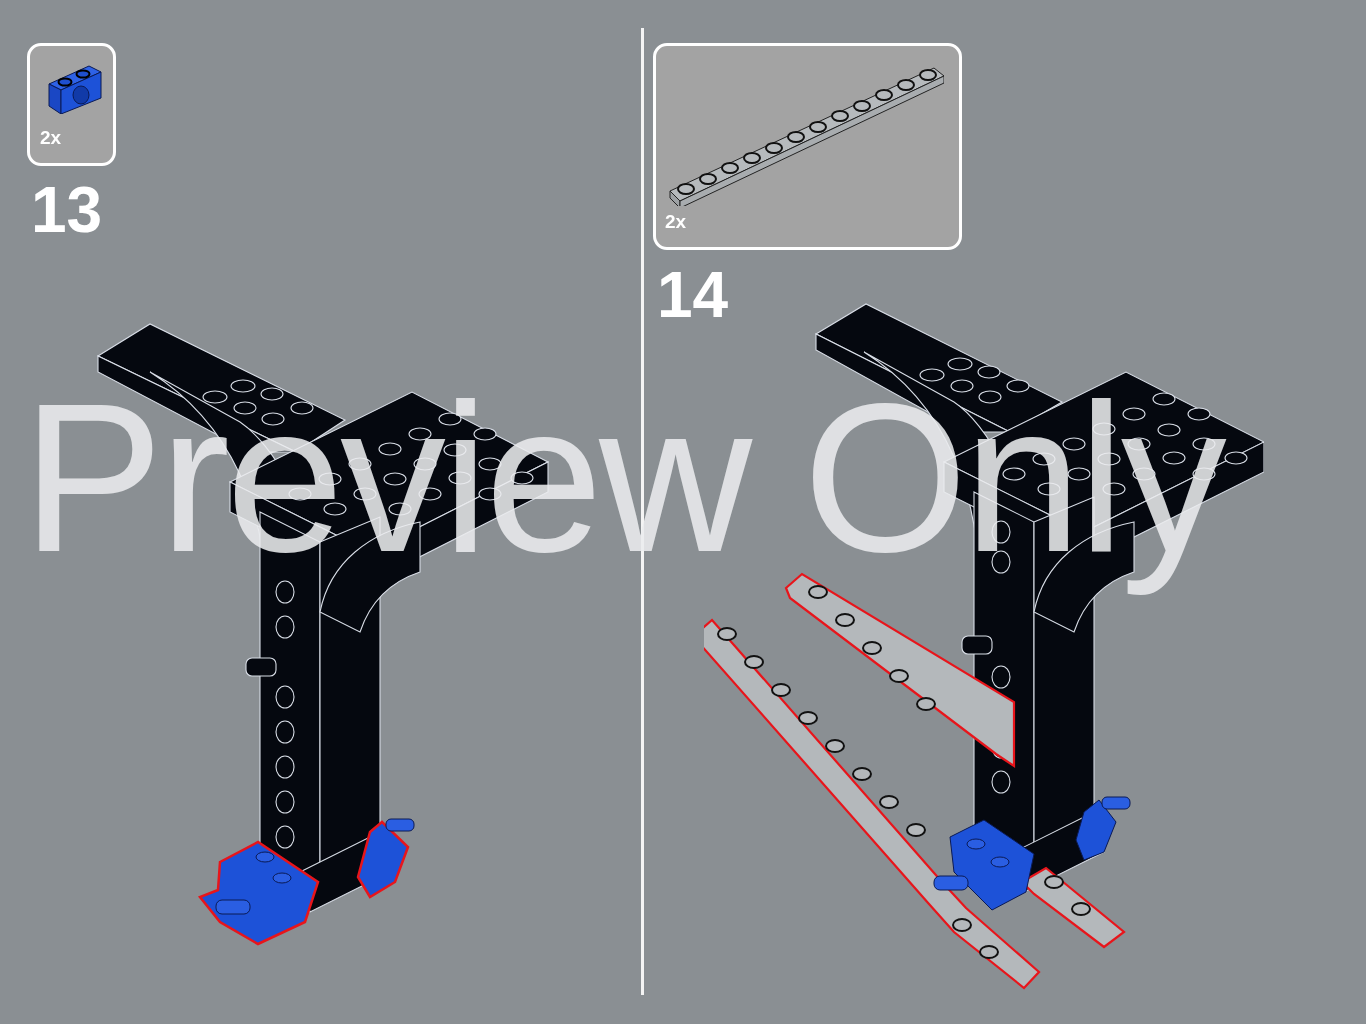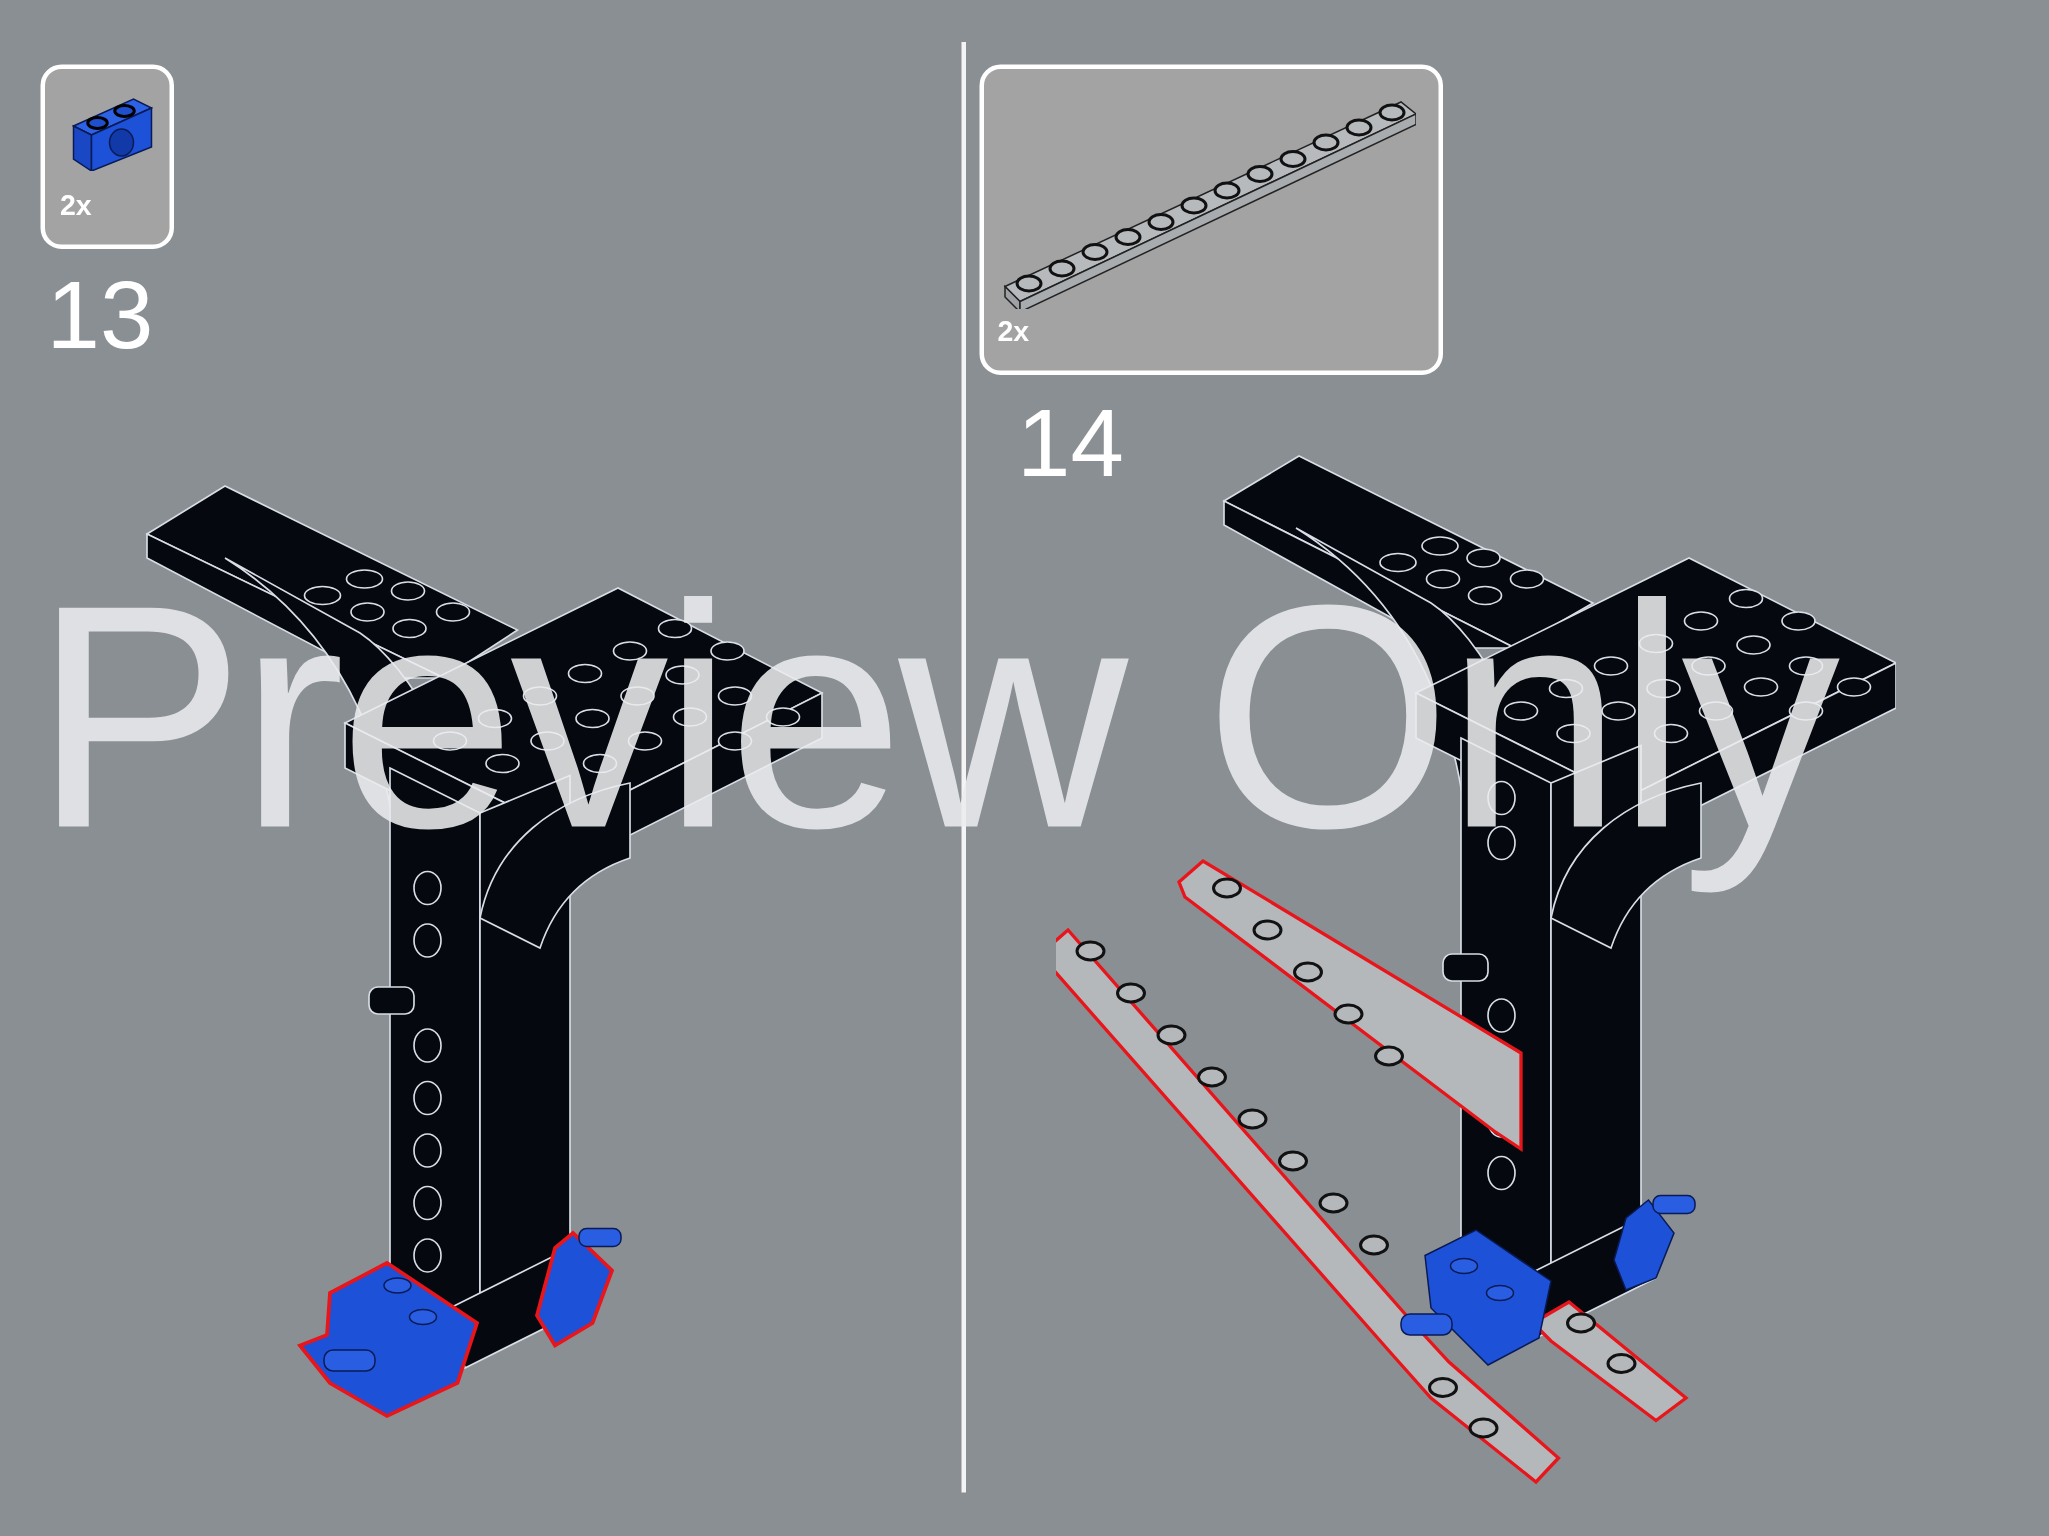--- a/index.html
+++ b/index.html
@@ -9,21 +9,21 @@
     font-family:"Liberation Sans", sans-serif;
   }
   .step-panel { position:absolute; top:16px; height:1024px; }
   #step-left { left:0; width:641px; }
   #step-right { left:644px; width:722px; }
   .divider { position:absolute; left:641px; top:28px; width:3px; height:967px; background:#f4f4f4; }
   .parts-box {
     position:absolute; background:#a3a3a3; border:3px solid #ffffff; border-radius:14px; box-sizing:border-box;
   }
   .parts-qty { position:absolute; color:#ffffff; font-weight:bold; font-size:19px; }
-  .step-number { position:absolute; color:#ffffff; font-weight:normal; font-size:64px; line-height:1; }
+  .step-number { position:absolute; color:#ffffff; font-weight:bold; font-size:64px; line-height:1; }
   .model { position:absolute; }
   .watermark {
     position:absolute; left:22px; top:372px; width:1340px; white-space:nowrap;
     font-family:"Liberation Sans", sans-serif; font-size:212px; color:rgba(235,236,238,0.88);
     letter-spacing:-4px; line-height:1; pointer-events:none;
   }
 </style>
 </head>
 <body>
 
@@ -131,21 +131,21 @@
         <ellipse cx="154" cy="71" rx="8" ry="5"></ellipse>
           <ellipse cx="176" cy="60" rx="8" ry="5"></ellipse>
         <ellipse cx="198" cy="50" rx="8" ry="5"></ellipse>
           <ellipse cx="220" cy="39" rx="8" ry="5"></ellipse>
         <ellipse cx="242" cy="29" rx="8" ry="5"></ellipse>
           <ellipse cx="264" cy="19" rx="8" ry="5"></ellipse>
       </g>
     </svg>
     <div class="parts-qty" style="left:9px; top:165px;">2x</div>
   </div>
-  <div class="step-number" style="left:13px; top:247px;margin-left:21px;">14</div>
+  <div class="step-number" style="left:13px; top:247px;">14</div>
 
   <svg class="model" width="560" height="720" viewBox="0 0 560 720" style="left:60px; top:276px;">
     <g stroke="#d8dde6" stroke-width="1.1" fill="#05080f">
       <polygon points="112,42 162,12 358,110 306,140"></polygon>
       <polygon points="112,42 112,58 260,140 306,140"></polygon>
       <path d="M160,60 C240,110 280,200 275,320 L330,320 C330,200 280,130 250,110 Z"></path>
       <polygon points="240,170 422,80 560,150 380,240"></polygon>
       <polygon points="240,170 380,240 380,270 240,200"></polygon>
       <polygon points="380,240 560,150 560,180 380,270"></polygon>
       <polygon points="270,200 330,230 330,570 270,540"></polygon>

